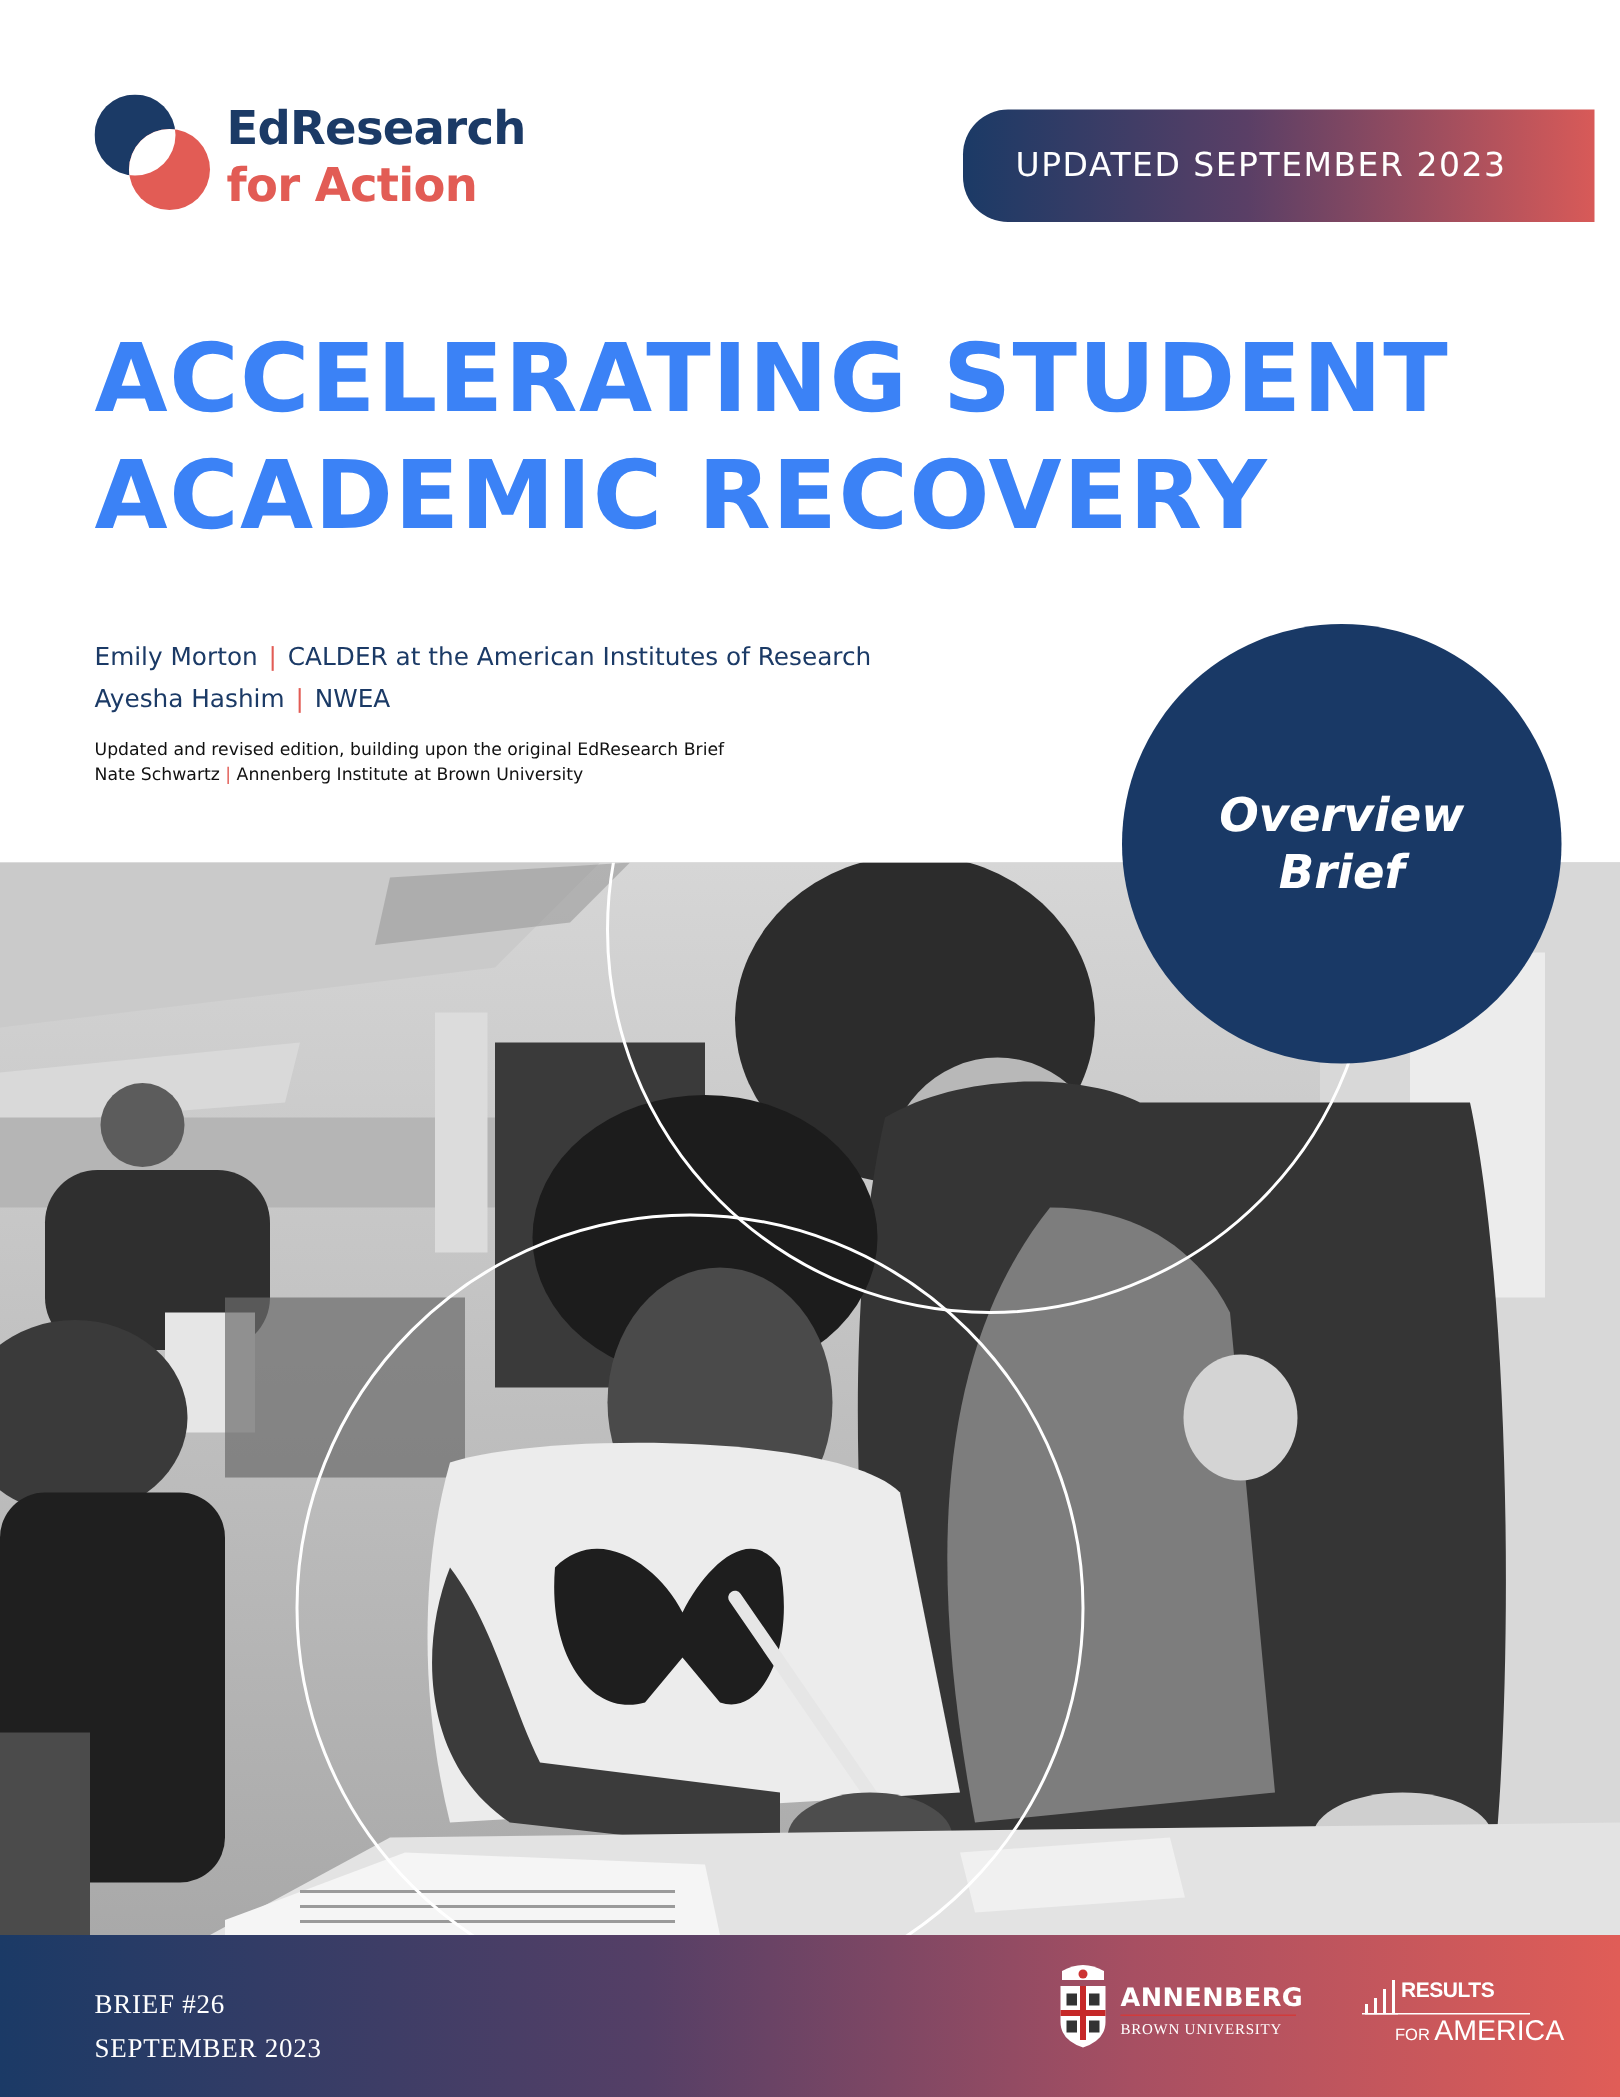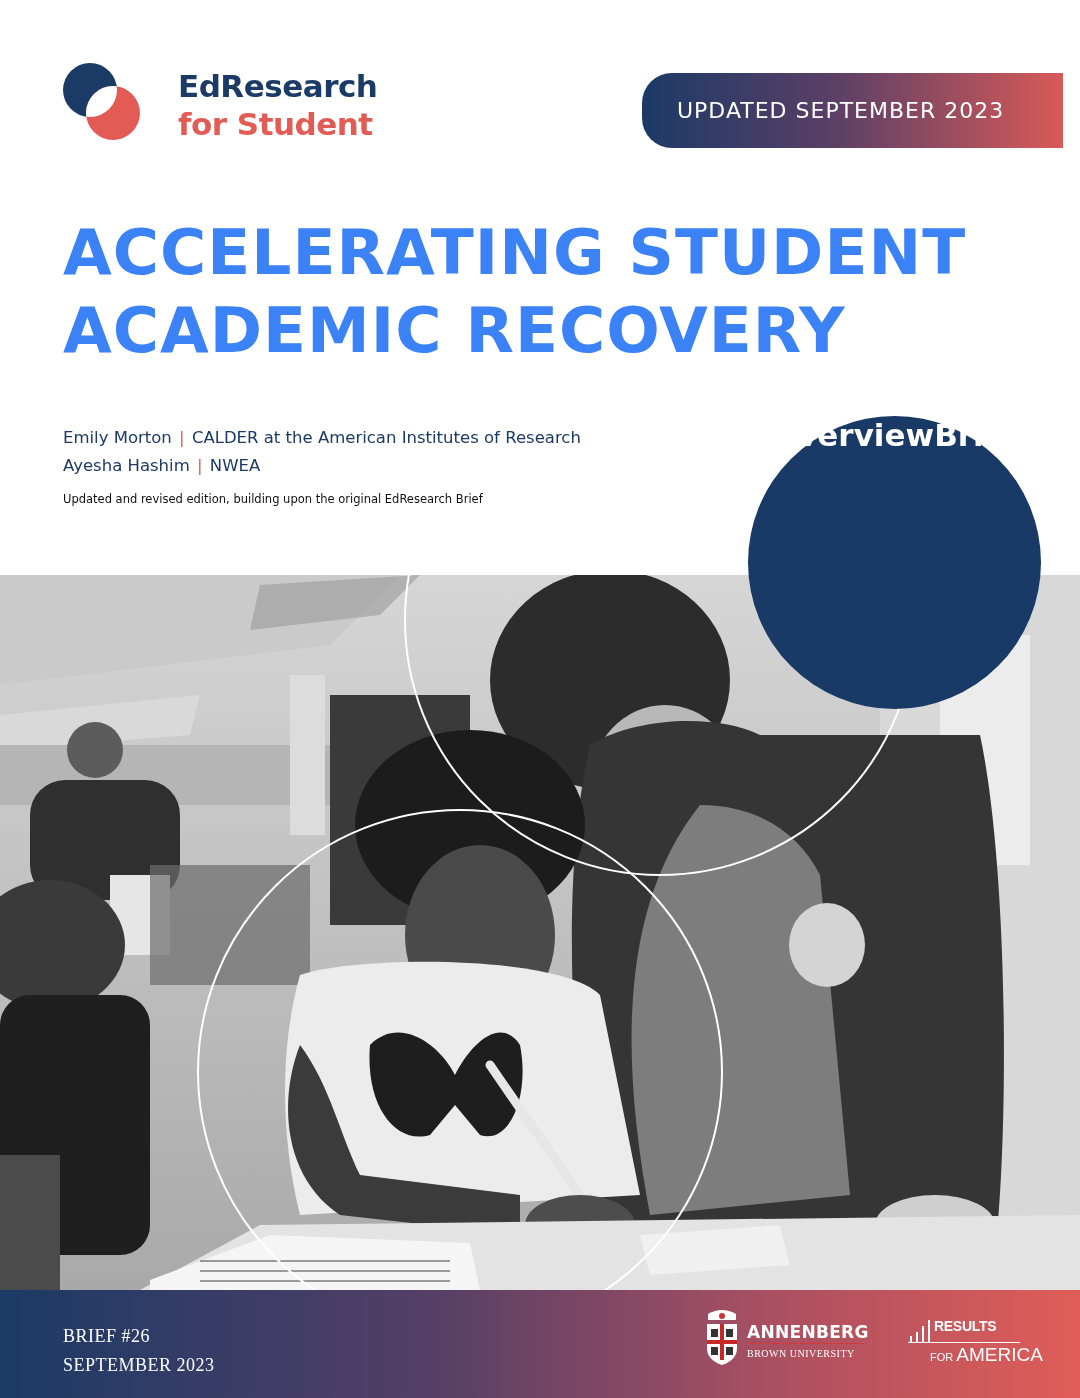--- a/index.html
+++ b/index.html
@@ -1,30 +1,30 @@
 <!DOCTYPE html>
 <html><head>
 <meta charset="utf-8">
 <style>
   html, body { margin:0; padding:0; }
   body { width:1080px; height:1398px; position:relative; overflow:hidden; background:#ffffff; font-family:"DejaVu Sans", sans-serif; }
   .logo { position:absolute; left:63px; top:63px; width:300px; height:80px; }
   .logo-circles { position:absolute; left:0; top:0; width:80px; height:80px; }
-  .logo-text { position:absolute; left:88px; top:4px; font-family:"DejaVu Sans", sans-serif; font-weight:bold; font-size:31px; line-height:38px; letter-spacing:-0.5px;margin-left:27px; }
+  .logo-text { position:absolute; left:88px; top:4px; font-family:"DejaVu Sans", sans-serif; font-weight:bold; font-size:31px; line-height:38px; letter-spacing:-0.5px; }
   .logo-text .l1 { color:#1b3a66; display:block; }
   .logo-text .l2 { color:#e25c55; display:block; }
   .pill { position:absolute; left:642px; top:73px; width:421px; height:75px; border-radius:30px 0 0 30px; background:linear-gradient(90deg,#1b3a66 0%,#5a3f66 45%,#d85a58 100%); color:#fff; font-size:22px; letter-spacing:1px; display:flex; align-items:center; padding-left:35px; box-sizing:border-box; }
   .title { position:absolute; left:63px; top:214px; font-family:"DejaVu Sans", sans-serif; font-weight:bold; font-size:63px; line-height:78px; color:#3b82f6; letter-spacing:1px; }
   .title span { display:block; }
   .authors { position:absolute; left:63px; top:424px; font-size:16.5px; color:#1b3a66; line-height:28px; }
   .authors .sep { color:#e25c55; margin:0 2px; }
   .note { position:absolute; left:63px; top:491px; font-size:11.5px; line-height:16.5px; color:#111; width:470px; }
   .note .sep { color:#e25c55; }
   .photo { position:absolute; left:0; top:575px; width:1080px; height:715px; overflow:hidden; background:#bdbdbd; }
-  .badge { position:absolute; left:748px; top:416px; width:293px; height:293px; border-radius:50%; background:#193966; color:#fff; font-weight:bold; font-size:31px; line-height:38px; text-align:center; display:flex; flex-direction:row; justify-content:center; z-index:5; }
+  .badge { position:absolute; left:748px; top:416px; width:293px; height:293px; border-radius:50%; background:#193966; color:#fff; font-weight:bold; font-size:31px; line-height:38px; text-align:center; display:flex; flex-direction:column; justify-content:center; z-index:5;font-style:italic; }
   .footer { position:absolute; left:0; top:1290px; width:1080px; height:108px; background:linear-gradient(90deg,#1b3a66 0%,#553f66 40%,#a74f62 70%,#e05d57 100%); }
   .brief-info { position:absolute; left:63px; top:1322px; color:#fff; font-size:18px; line-height:29px; letter-spacing:0.5px;font-family:Liberation Serif, serif; }
   .annenberg { position:absolute; left:704px; top:1308px; width:170px; height:62px; }
   .ann-name { position:absolute; left:43px; top:14px; color:#fff; font-weight:bold; font-size:17px; letter-spacing:0.3px; }
   .ann-line { position:absolute; left:43px; top:35px; width:117px; height:1px; background:#d23b3b; }
   .ann-sub { position:absolute; left:43px; top:40px; color:#fff; font-family:"Liberation Serif", serif; font-size:10px; letter-spacing:0.5px; }
   .rfa { position:absolute; left:908px; top:1318px; width:120px; height:50px; color:#fff; }
   .rfa-top { position:absolute; left:26px; top:0; font-weight:bold; font-size:14px; letter-spacing:-0.3px; font-family:"Liberation Sans", sans-serif; }
   .rfa-bottom { position:absolute; left:22px; top:26px; font-weight:normal; font-size:19px; font-family:"Liberation Sans", sans-serif; }
   .rfa-for { font-size:11px; margin-right:3px; }
@@ -38,21 +38,21 @@
       <clipPath id="c1">
           <circle cx="27" cy="27" r="27"></circle>
         </clipPath>
     </defs>
     <circle cx="27" cy="27" r="27" fill="#1b3a66"></circle>
     <circle cx="50" cy="50" r="27" fill="#e25c55"></circle>
     <circle cx="50" cy="50" r="27" fill="#ffffff" clip-path="url(#c1)"></circle>
   </svg>
   <div class="logo-text">
     <span class="l1">EdResearch</span>
-    <span class="l2">for Student</span>
+    <span class="l2">for Action</span>
   </div>
 </div>
 
 <div class="pill">UPDATED SEPTEMBER 2023</div>
 
 <h1 class="title" style="margin:0;">
   <span>ACCELERATING STUDENT</span>
   <span>ACADEMIC RECOVERY</span>
 </h1>
 
@@ -64,20 +64,25 @@
   </div>
   <div>
     <span>Ayesha Hashim</span>
     <span class="sep">|</span>
     <span>NWEA</span>
   </div>
 </div>
 
 <div class="note">
   <div>Updated and revised edition, building upon the original EdResearch Brief</div>
+  <div>
+    <span>Nate Schwartz</span>
+    <span class="sep">|</span>
+    <span>Annenberg Institute at Brown University</span>
+  </div>
 </div>
 
 <div class="photo">
   <svg width="1080" height="715" viewBox="0 0 1080 715">
     <defs>
       <linearGradient id="ceil" x1="0" y1="0" x2="0" y2="1">
         <stop offset="0" stop-color="#d6d6d6"></stop>
         <stop offset="1" stop-color="#a9a9a9"></stop>
       </linearGradient>
       <radialGradient id="glow" cx="0.3" cy="0.3" r="0.8">

